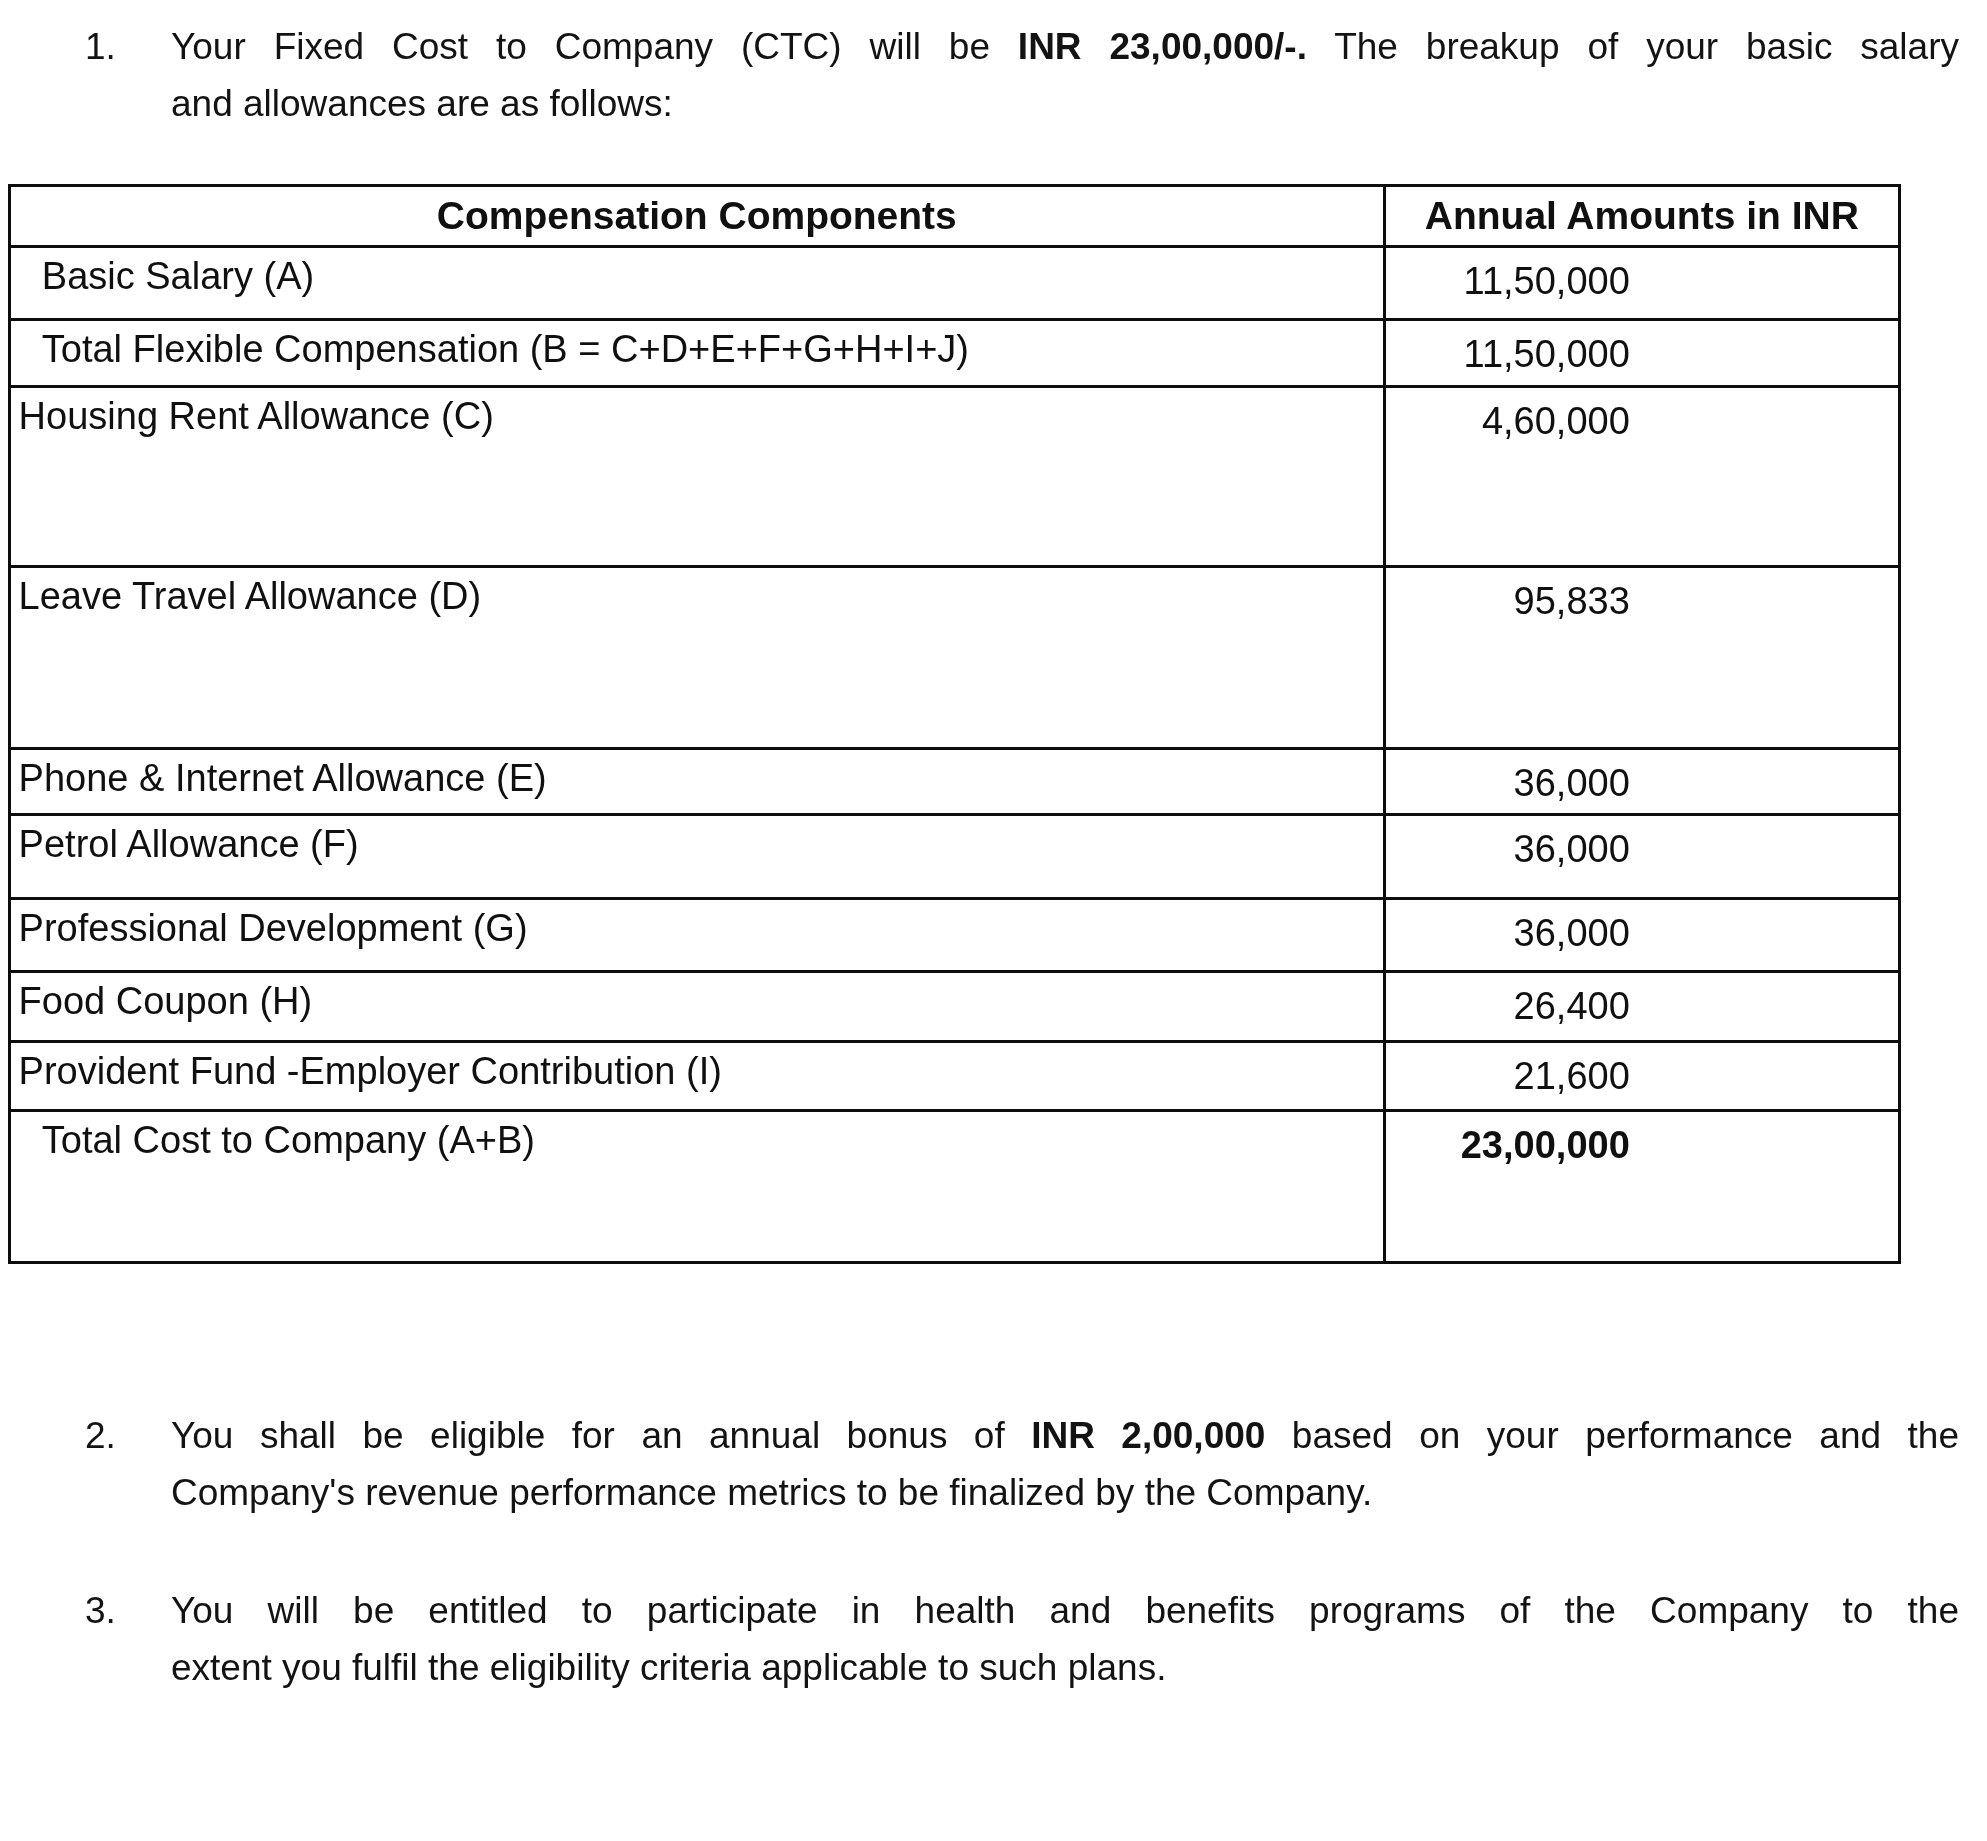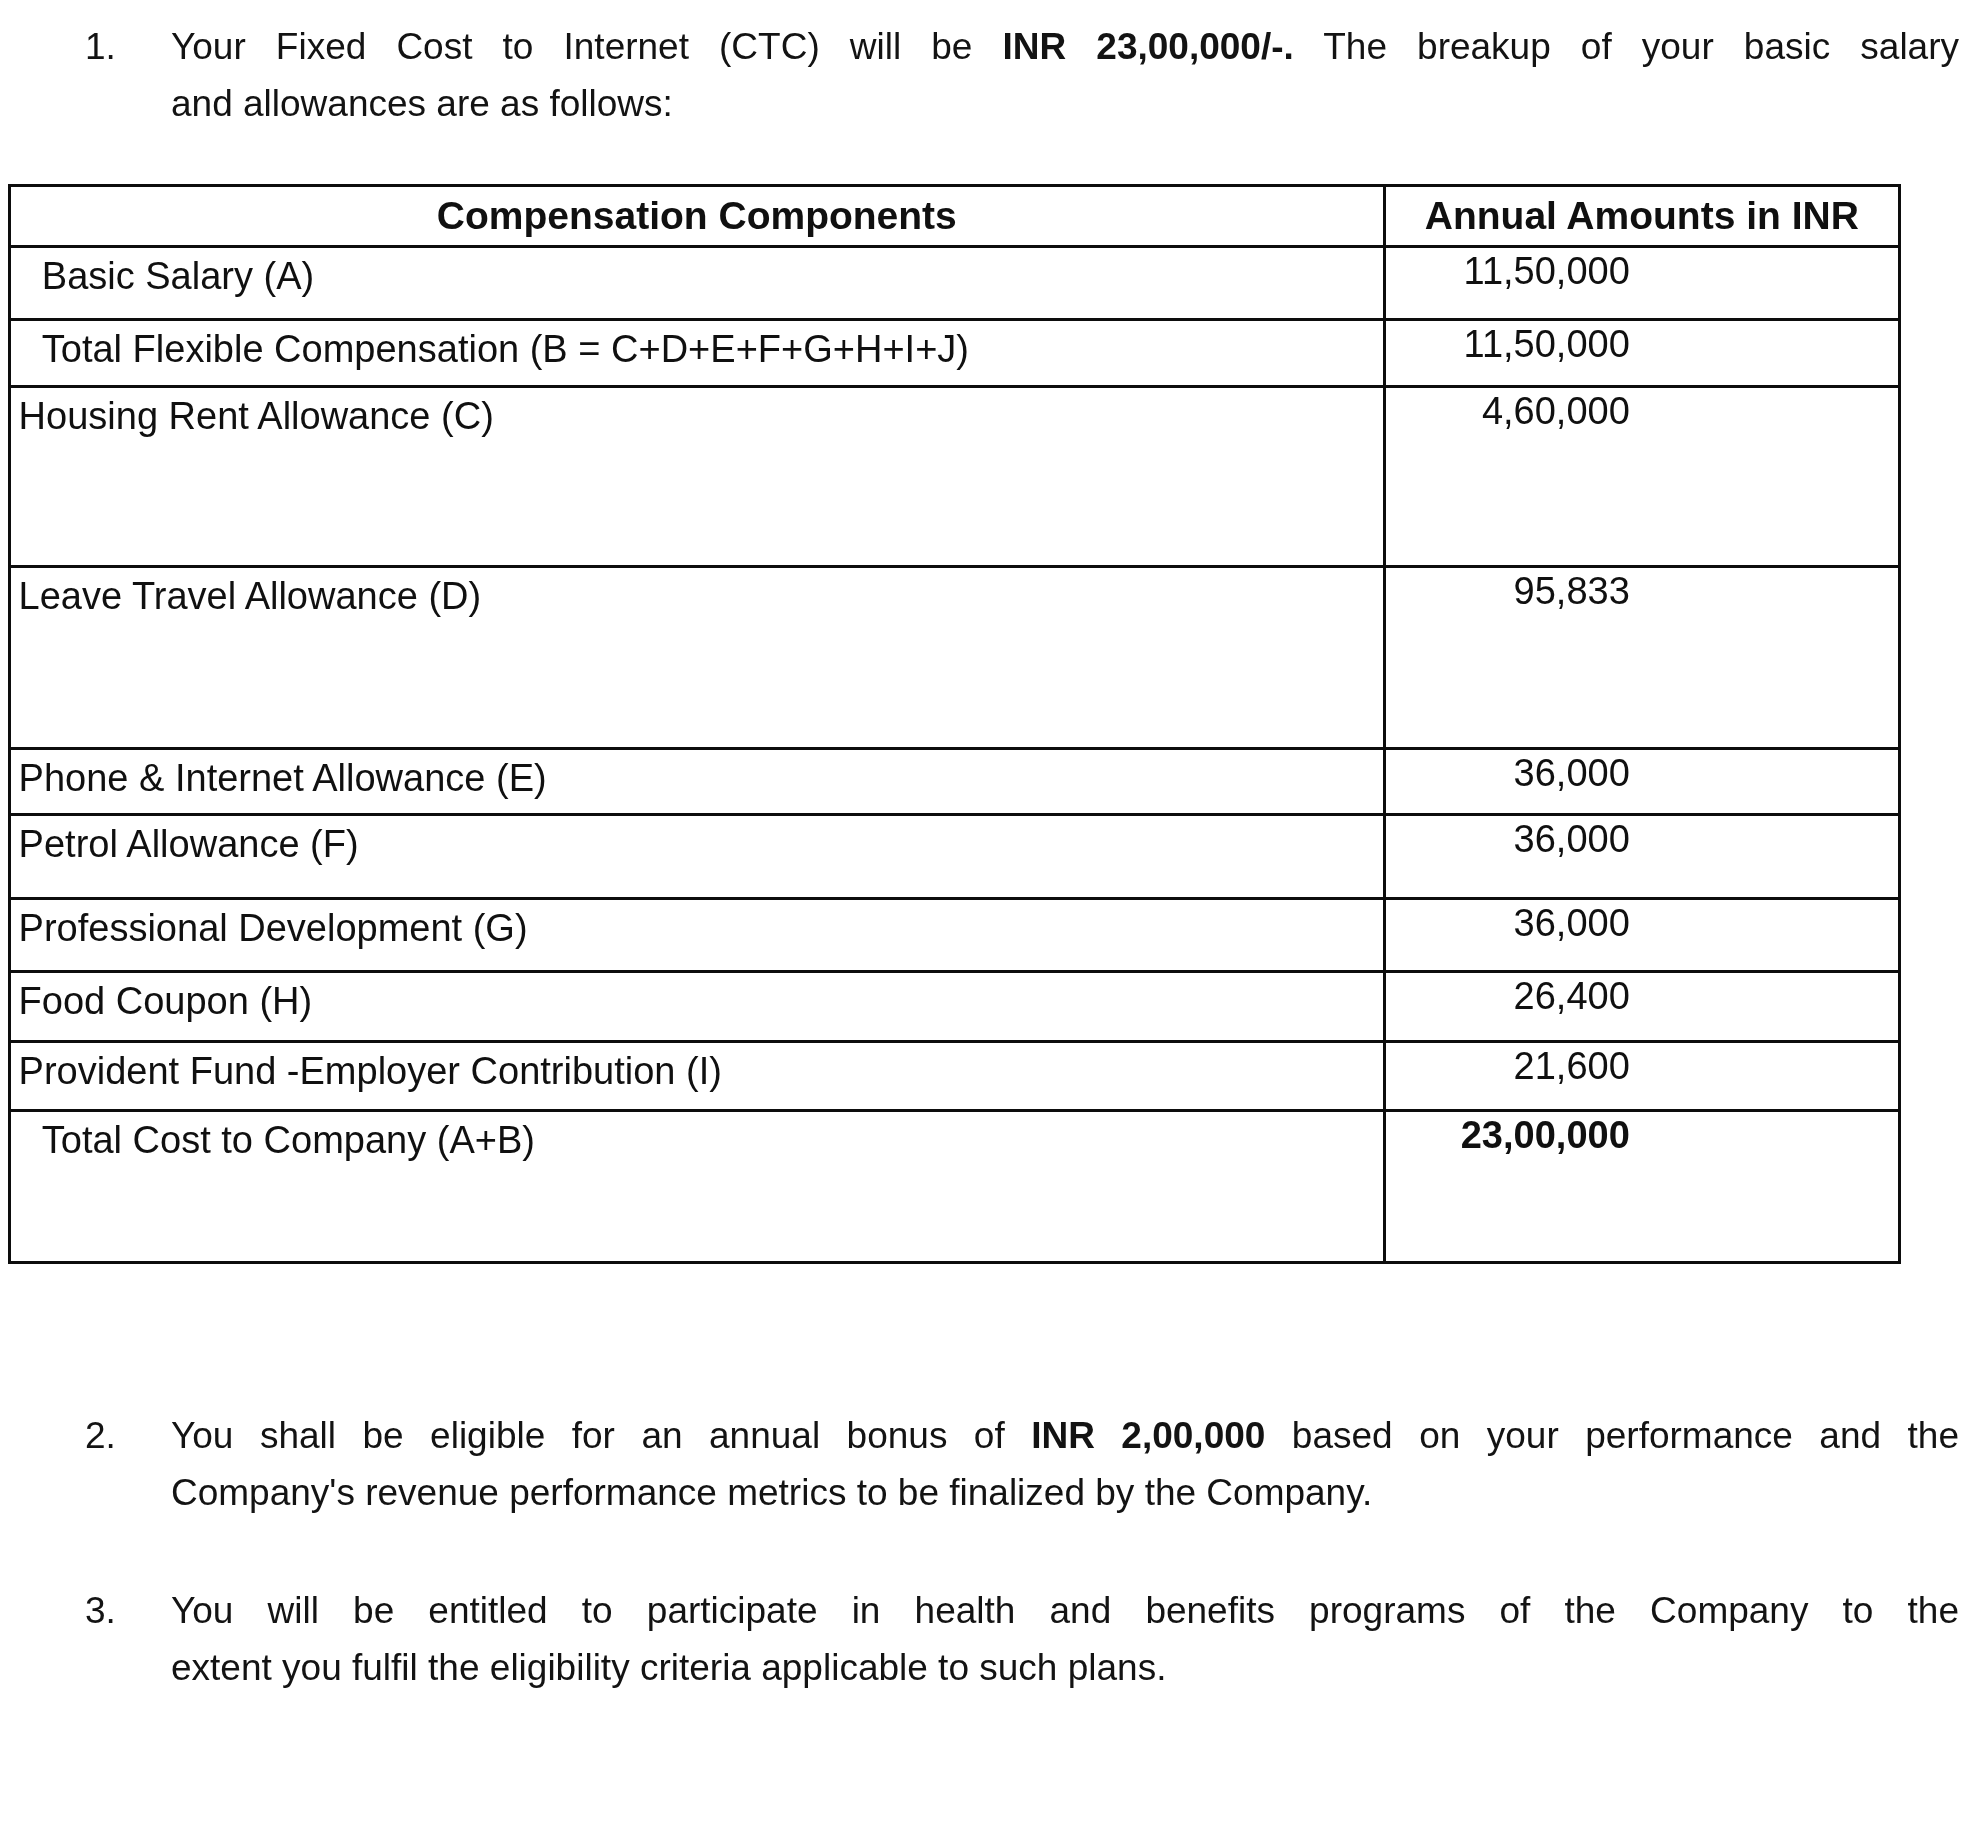--- a/index.html
+++ b/index.html
@@ -60,41 +60,41 @@
   }
   td.label-cell {
     text-align: left;
     vertical-align: top;
     padding: 7.8px 5.8px 0 7.8px;
   }
   td.label-cell.indent { padding-left: 31px; margin-left: 31px; }
   td.amount-cell {
     text-align: right;
     vertical-align: top;
-    padding: 2px 268px 0 0;
+    padding: 12px 268px 0 0;
     white-space: nowrap;
   }
   td.amount-cell.v-middle {
     vertical-align: middle;
     padding-top: 0;
   }
   td.amount-cell.bold { font-weight: bold; }
 
   .item.after-table { margin-top: 143px; }
   .item.third { margin-top: 61px; }
 </style>
 </head>
 <body>
 
 <div class="page">
 
   <div class="item">
       <span class="num">1.</span>
       <div class="item-text">
-        <div class="line justify"><span>Your Fixed Cost to Internet (CTC) will be </span><b>INR 23,00,000/-.</b><span> The breakup of your basic salary</span></div>
+        <div class="line justify"><span>Your Fixed Cost to Company (CTC) will be </span><b>INR 23,00,000/-.</b><span> The breakup of your basic salary</span></div>
         <div class="line"><span>and allowances are as follows:</span></div>
       </div>
     </div>
 
   <table class="comp">
     <colgroup>
       <col class="col-label">
       <col class="col-amount">
     </colgroup>
     <thead>

